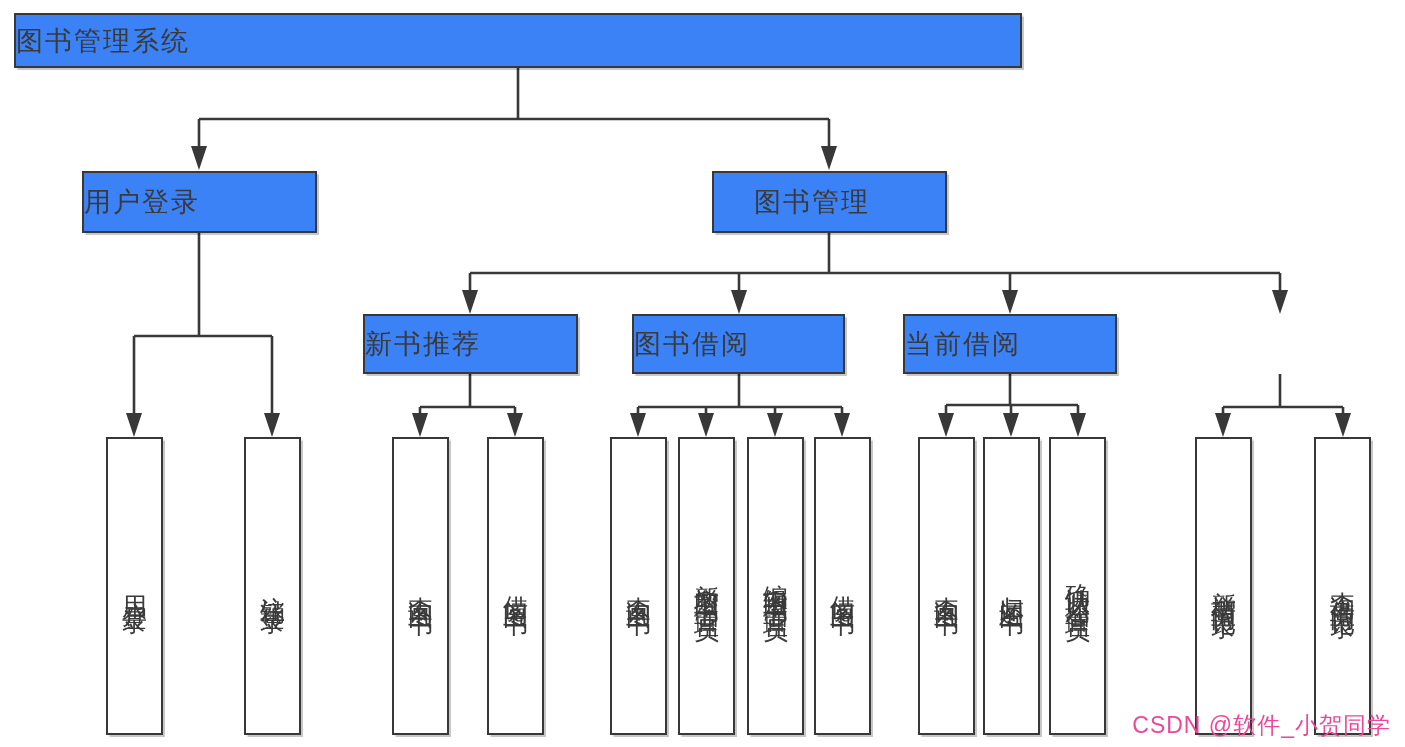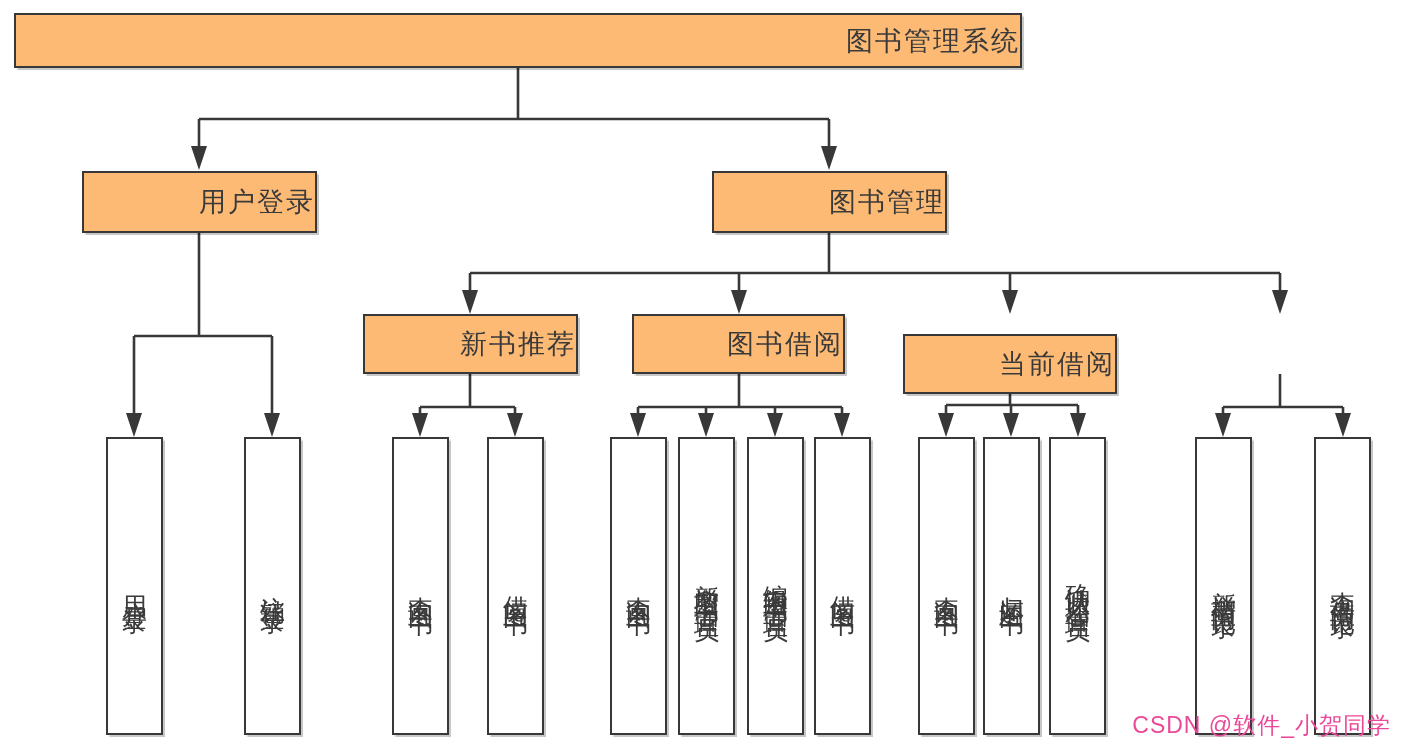--- a/index.html
+++ b/index.html
@@ -9,22 +9,22 @@
     background:#ffffff;
     font-family:"Liberation Sans","DejaVu Sans",sans-serif;
     color:#3a3a3a;
     overflow:hidden;
   }
   #wires{position:absolute;left:0;top:0;z-index:1;}
   .box{
     position:absolute;
     box-sizing:border-box;
     border:2.5px solid #383838;
-    background:#fdba74;
-    display:flex;align-items:center;justify-content:flex-end;
+    background:#3b82f6;
+    display:flex;align-items:center;justify-content:flex-start;
     box-shadow:1.5px 1.5px 1px rgba(0,0,0,0.22);
     z-index:2;
   }
   .box .lbl{
     font-size:27px;
     letter-spacing:2px;
     color:#3a3a3a;
     white-space:nowrap;
   }
   .vbox{
@@ -101,31 +101,31 @@
     </g>
   </svg>
 
   <div class="box" style="left:14px;top:13px;width:1008px;height:55px;">
     <span class="lbl">图书管理系统</span>
   </div>
 
   <div class="box" style="left:82px;top:171px;width:235px;height:62px;">
     <span class="lbl">用户登录</span>
   </div>
-  <div class="box" style="left:712px;top:171px;width:235px;height:62px;">
+  <div class="box" style="left:712px;top:171px;width:235px;height:62px;padding-left:40px;">
     <span class="lbl">图书管理</span>
   </div>
 
   <div class="box" style="left:363px;top:314px;width:215px;height:60px;">
     <span class="lbl">新书推荐</span>
   </div>
   <div class="box" style="left:632px;top:314px;width:213px;height:60px;">
     <span class="lbl">图书借阅</span>
   </div>
-  <div class="box" style="left:903px;top:314px;width:214px;height:60px;margin-top:20px;">
+  <div class="box" style="left:903px;top:314px;width:214px;height:60px;">
     <span class="lbl">当前借阅</span>
   </div>
 
   <div class="vbox" style="left:106px;">
     <span class="vlbl">用户登录</span>
   </div>
   <div class="vbox" style="left:244px;">
     <span class="vlbl">注销登录</span>
   </div>
 

